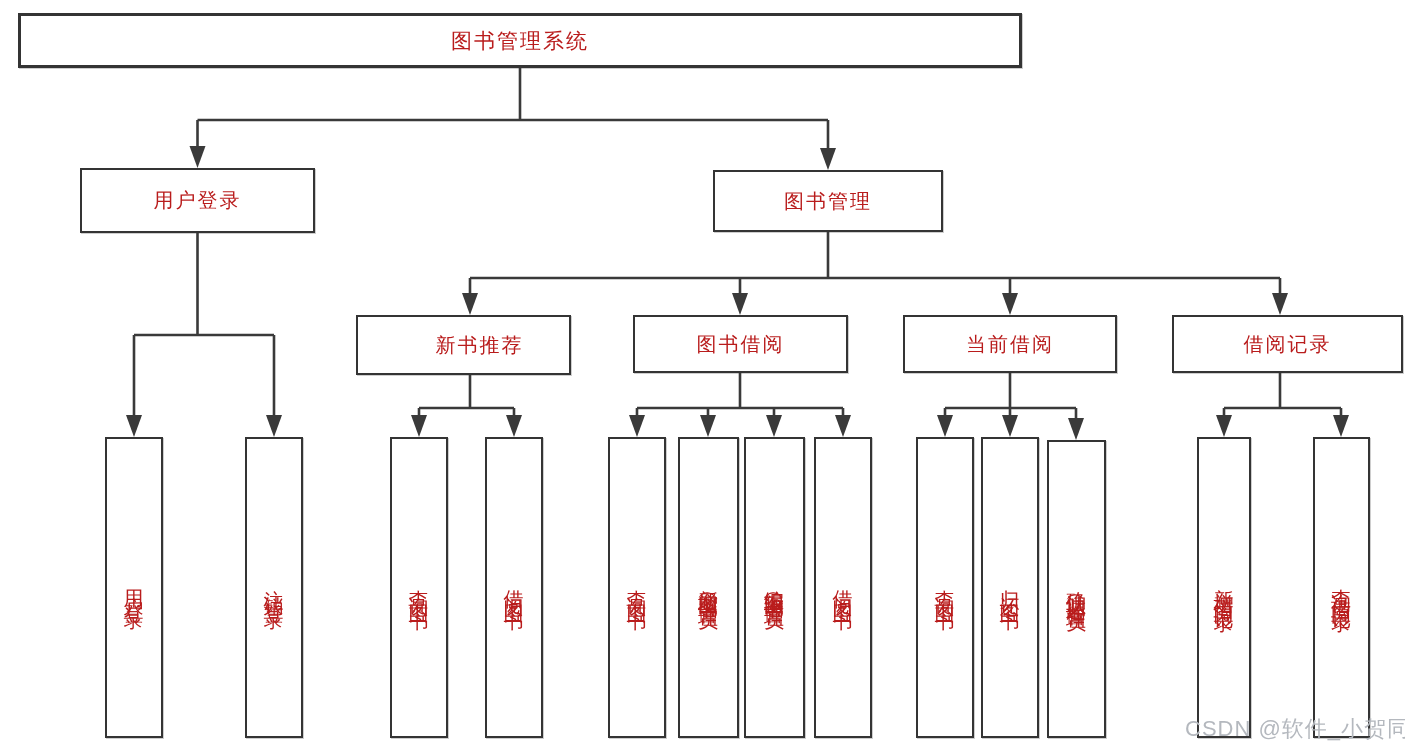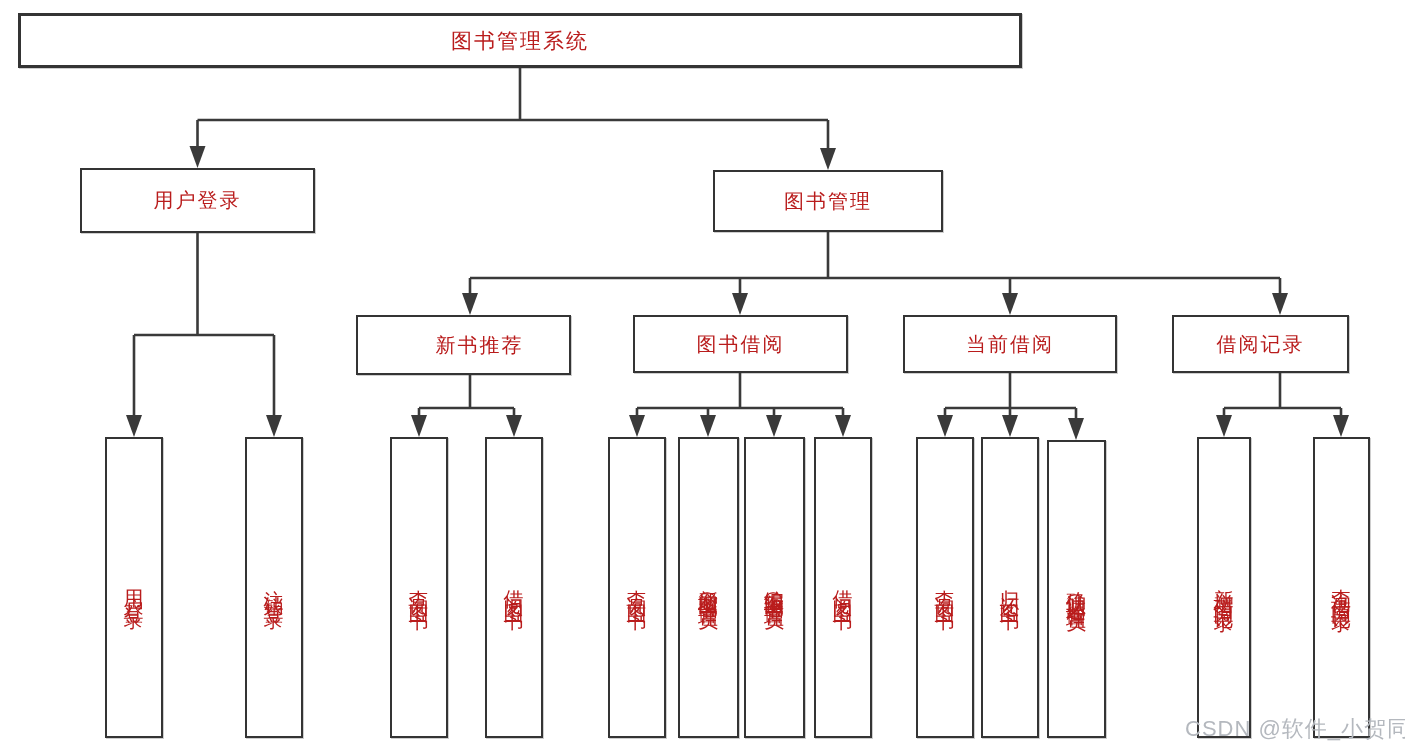--- a/index.html
+++ b/index.html
@@ -95,21 +95,21 @@
   </svg>
 
   <div class="node root" style="left:18px;top:13px;width:1004px;height:55px;">图书管理系统</div>
 
   <div class="node" style="left:80px;top:168px;width:235px;height:65px;">用户登录</div>
   <div class="node" style="left:713px;top:170px;width:230px;height:62px;text-align:right;">图书管理</div>
 
   <div class="node" style="left:356px;top:315px;width:215px;height:60px;padding-left:32px;">新书推荐</div>
   <div class="node" style="left:633px;top:315px;width:215px;height:58px;text-align:right;">图书借阅</div>
   <div class="node" style="left:903px;top:315px;width:214px;height:58px;">当前借阅</div>
-  <div class="node" style="left:1172px;top:315px;width:177px;height:58px;">借阅记录</div>
+  <div class="node" style="left:1172px;top:315px;width:231px;height:58px;">借阅记录</div>
 
   <div class="node vert" style="left:105px;top:437px;width:58px;height:301px;">用户登录</div>
   <div class="node vert" style="left:245px;top:437px;width:58px;height:301px;">注销登录</div>
 
   <div class="node vert" style="left:390px;top:437px;width:58px;height:301px;">查询图书</div>
   <div class="node vert" style="left:485px;top:437px;width:58px;height:301px;">借阅图书</div>
 
   <div class="node vert" style="left:608px;top:437px;width:58px;height:301px;">查询图书</div>
   <div class="node vert" style="left:678px;top:437px;width:61px;height:301px;letter-spacing:3px;">新增图书（管理员）</div>
   <div class="node vert" style="left:744px;top:437px;width:61px;height:301px;letter-spacing:3px;">编辑图书（管理员）</div>

